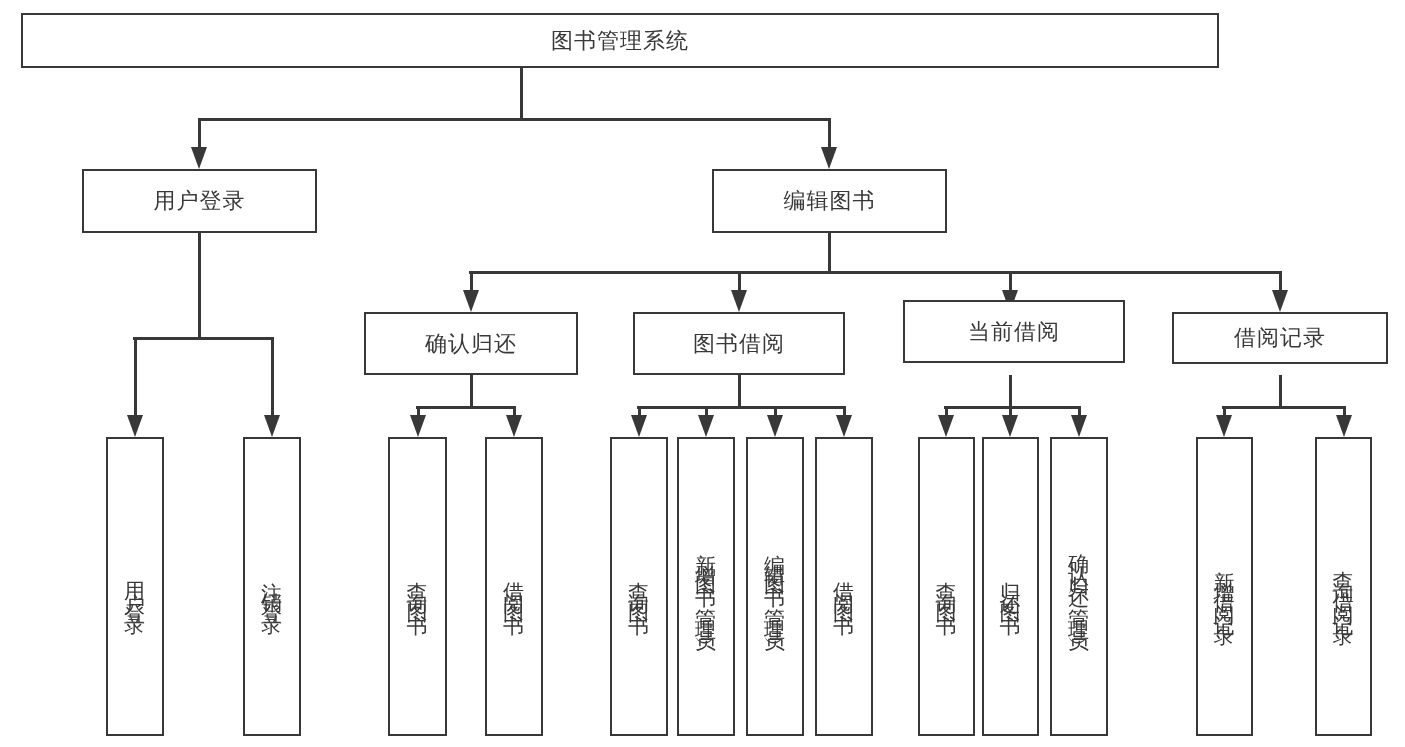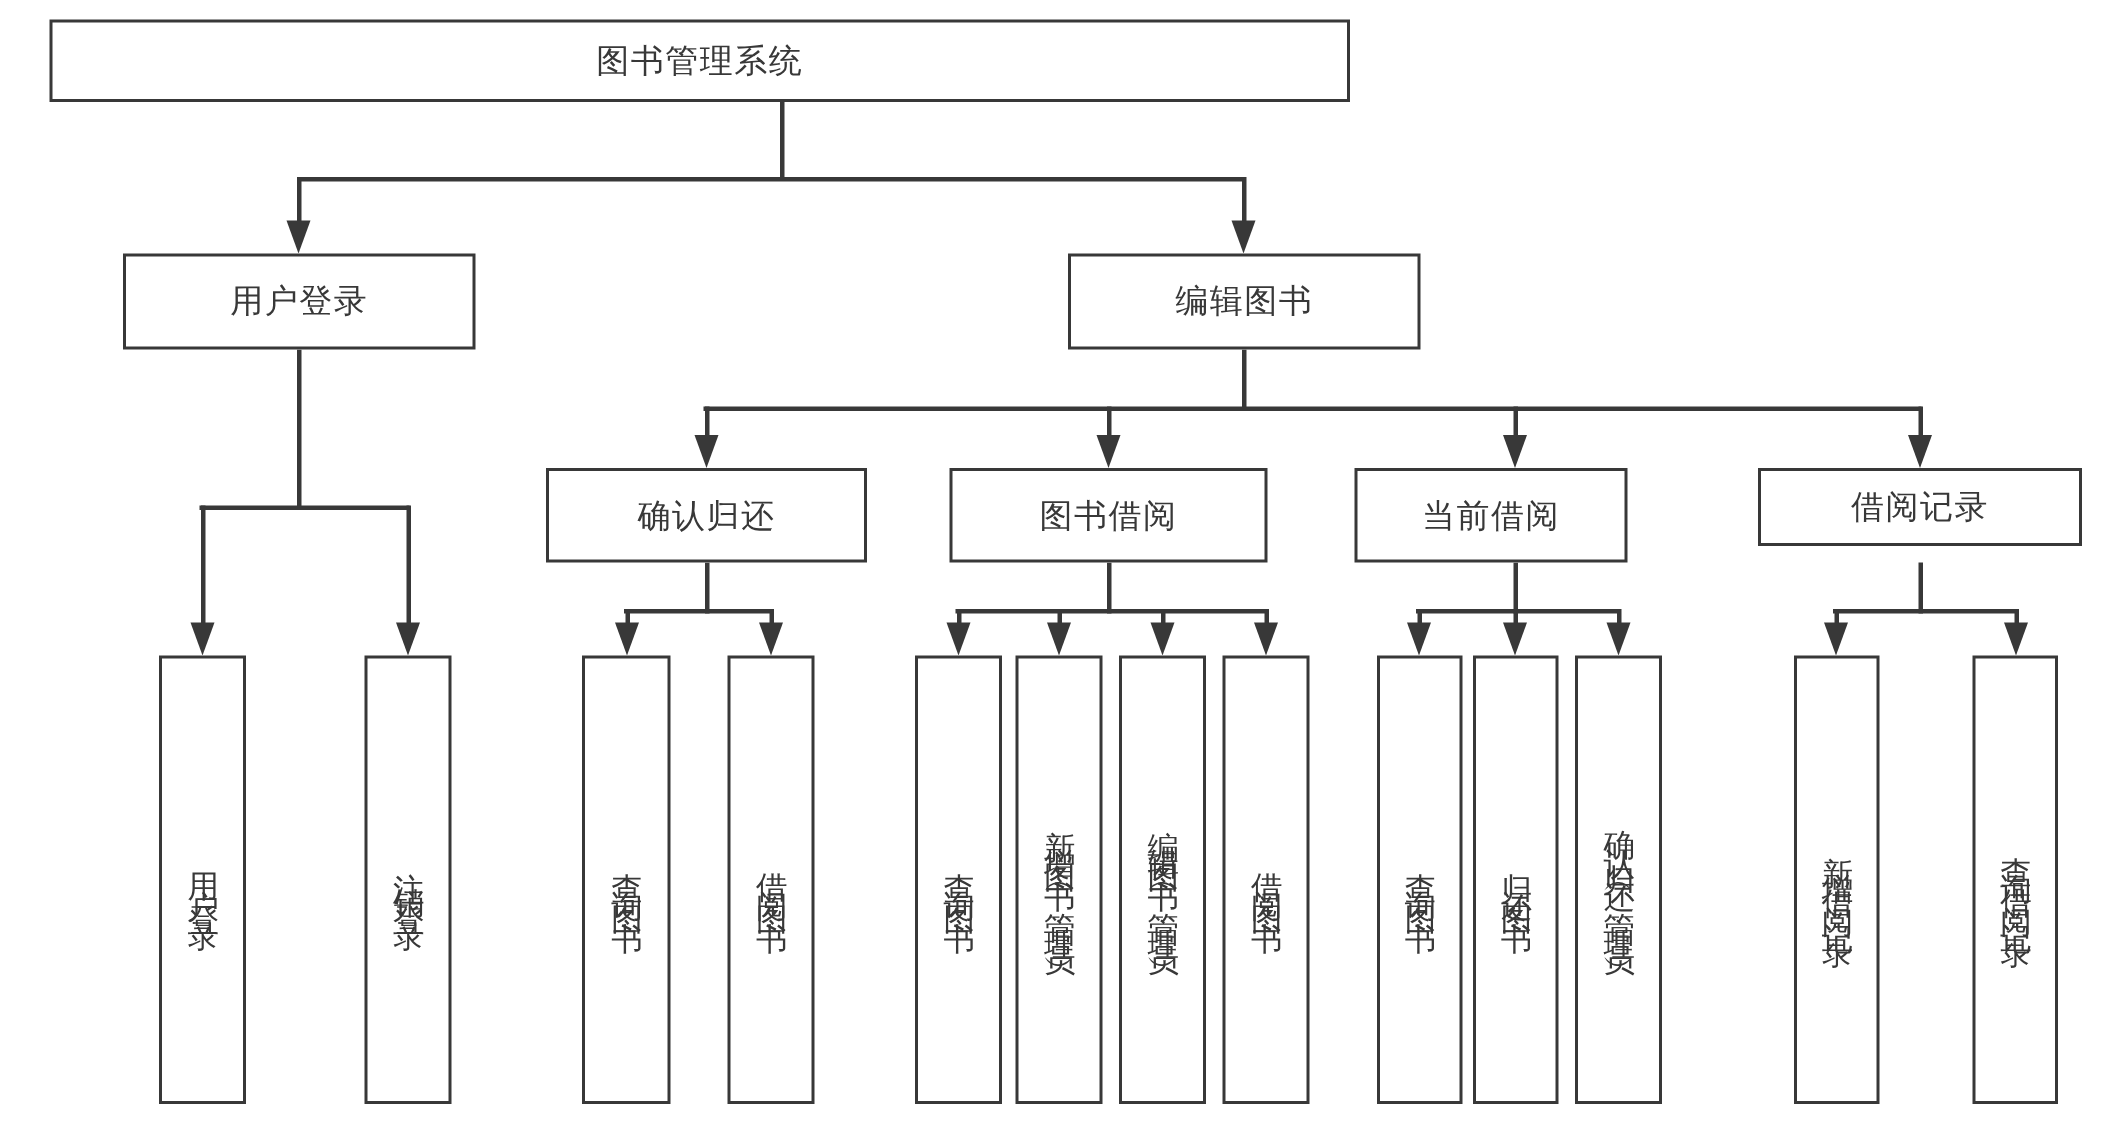--- a/index.html
+++ b/index.html
@@ -97,28 +97,28 @@
     <div class="arr" style="left:1071px;top:415px;"></div>
 
     <div class="vl" style="left:1279px;top:375px;height:34px;"></div>
     <div class="hl" style="left:1222px;top:406px;width:123px;"></div>
     <div class="vl" style="left:1223px;top:406px;height:11px;"></div>
     <div class="arr" style="left:1216px;top:415px;"></div>
     <div class="vl" style="left:1343px;top:406px;height:11px;"></div>
     <div class="arr" style="left:1336px;top:415px;"></div>
   </div>
 
-  <div class="box" style="left:21px;top:13px;width:867px;height:55px;margin-left:12px;">图书管理系统</div>
+  <div class="box" style="left:21px;top:13px;width:1198px;height:55px;">图书管理系统</div>
 
   <div class="box" style="left:82px;top:169px;width:235px;height:64px;">用户登录</div>
   <div class="box" style="left:712px;top:169px;width:235px;height:64px;">编辑图书</div>
 
   <div class="box" style="left:364px;top:312px;width:214px;height:63px;">确认归还</div>
   <div class="box" style="left:633px;top:312px;width:212px;height:63px;">图书借阅</div>
-  <div class="box" style="left:903px;top:312px;width:182px;height:63px;">当前借阅</div>
+  <div class="box" style="left:903px;top:300px;width:222px;height:63px;">当前借阅</div>
   <div class="box" style="left:1172px;top:312px;width:216px;height:52px;">借阅记录</div>
 
   <div class="vbox" style="left:106px;top:437px;width:58px;height:299px;">
     <span class="vtext">用户登录</span>
   </div>
   <div class="vbox" style="left:243px;top:437px;width:58px;height:299px;">
     <span class="vtext">注销登录</span>
   </div>
 
   <div class="vbox" style="left:388px;top:437px;width:59px;height:299px;">

